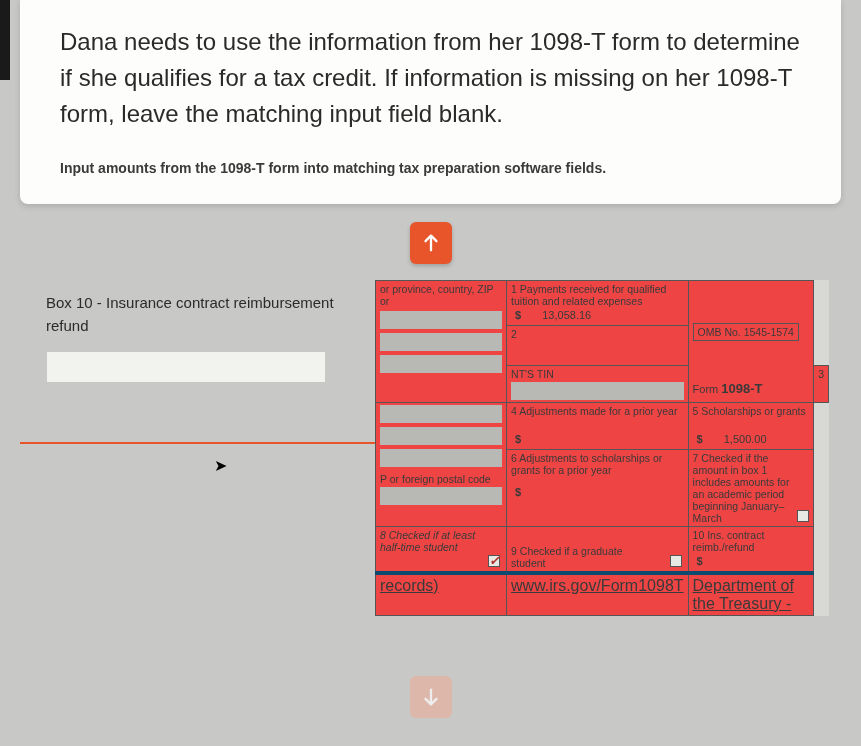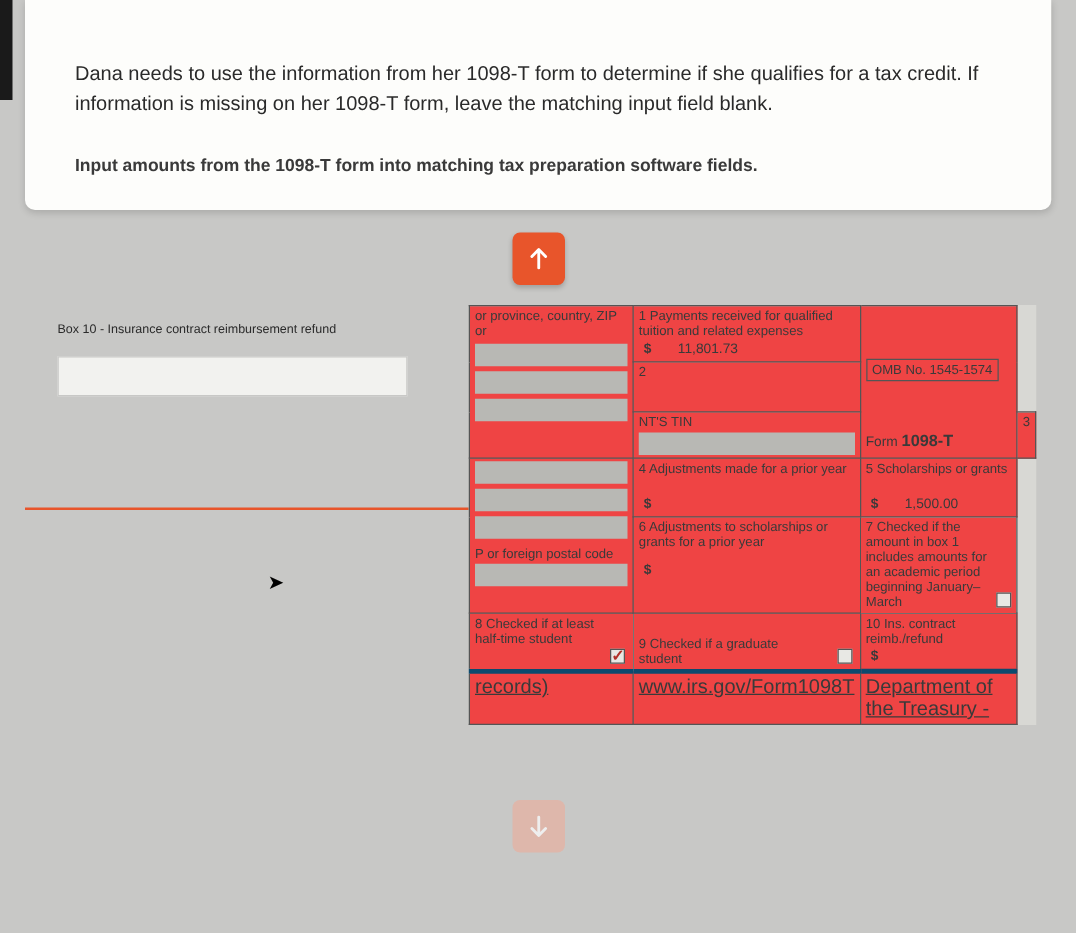--- a/index.html
+++ b/index.html
@@ -12,25 +12,24 @@
     position: relative;
   }
   .card {
     background: #fdfdfb;
     margin: 0 20px;
     padding: 24px 40px 28px 40px;
     border-radius: 0 0 8px 8px;
     box-shadow: 0 2px 6px rgba(0,0,0,0.15);
   }
   .intro {
-    font-size: 16px;
+    font-size: 24px;
     line-height: 1.5;
     color: #2a2a2a;
     margin-bottom: 28px;
-    margin-top: 24px;
   }
   .instruction {
     font-size: 14px;
     font-weight: bold;
     color: #3a3a3a;
   }
   .arrow-btn {
     width: 42px;
     height: 42px;
     background: #e8552b;
@@ -47,21 +46,21 @@
     display: flex;
     padding: 0 20px;
     position: relative;
   }
   .left-panel {
     width: 355px;
     padding: 20px 10px 0 26px;
     position: relative;
   }
   .field-label {
-    font-size: 10px;
+    font-size: 15px;
     color: #2b2b2b;
     line-height: 1.5;
     margin-bottom: 14px;
   }
   .text-input {
     width: 280px;
     height: 32px;
     border: 1px solid #c8c8c6;
     background: #f2f2ef;
     padding: 4px 8px;
@@ -196,21 +195,21 @@
         <td rowspan="3" style="width:140px;">
           <div>or province, country, ZIP or</div>
           <div class="gray-field" style="margin-top:4px;"></div>
           <div class="gray-field" style="margin-top:4px;"></div>
           <div class="gray-field" style="margin-top:4px;"></div>
         </td>
         <td style="width:160px;">
           <div>1 Payments received for qualified tuition and related expenses</div>
           <div class="dollar-row">
             <span>$</span>
-            <span class="dollar-val">11,801.73</span>
+            <span class="dollar-val">13,058.16</span>
           </div>
         </td>
         <td rowspan="3" style="width:150px;">
           <div style="border:1px solid #555; padding:2px 4px; display:inline-block; margin-bottom:40px;margin-top:40px;">OMB No. 1545-1574</div>
           <div class="form-title">
             <span>Form</span>
             <b>1098-T</b>
           </div>
         </td>
       </tr>
@@ -260,21 +259,21 @@
             <span>$</span>
           </div>
         </td>
         <td style="position:relative;">
           <div style="padding-right:16px;">7 Checked if the amount in box 1 includes amounts for an academic period beginning January–March</div>
           <span class="checkbox" style="position:absolute; right:4px; bottom:4px;"></span>
         </td>
       </tr>
 
       <tr>
-        <td style="position:relative;">
+        <td style="position:relative;font-style:italic;">
           <span style="display:inline-block; width:110px;">8 Checked if at least half-time student</span>
           <span class="checkbox checked" style="position:absolute; right:6px; bottom:4px;"></span>
         </td>
         <td style="position:relative;">
           <span style="display:inline-block; width:120px;margin-top:16px;">9 Checked if a graduate student</span>
           <span class="checkbox" style="position:absolute; right:6px; bottom:4px;"></span>
         </td>
         <td>
           <div>10 Ins. contract reimb./refund</div>
           <div class="dollar-row">

